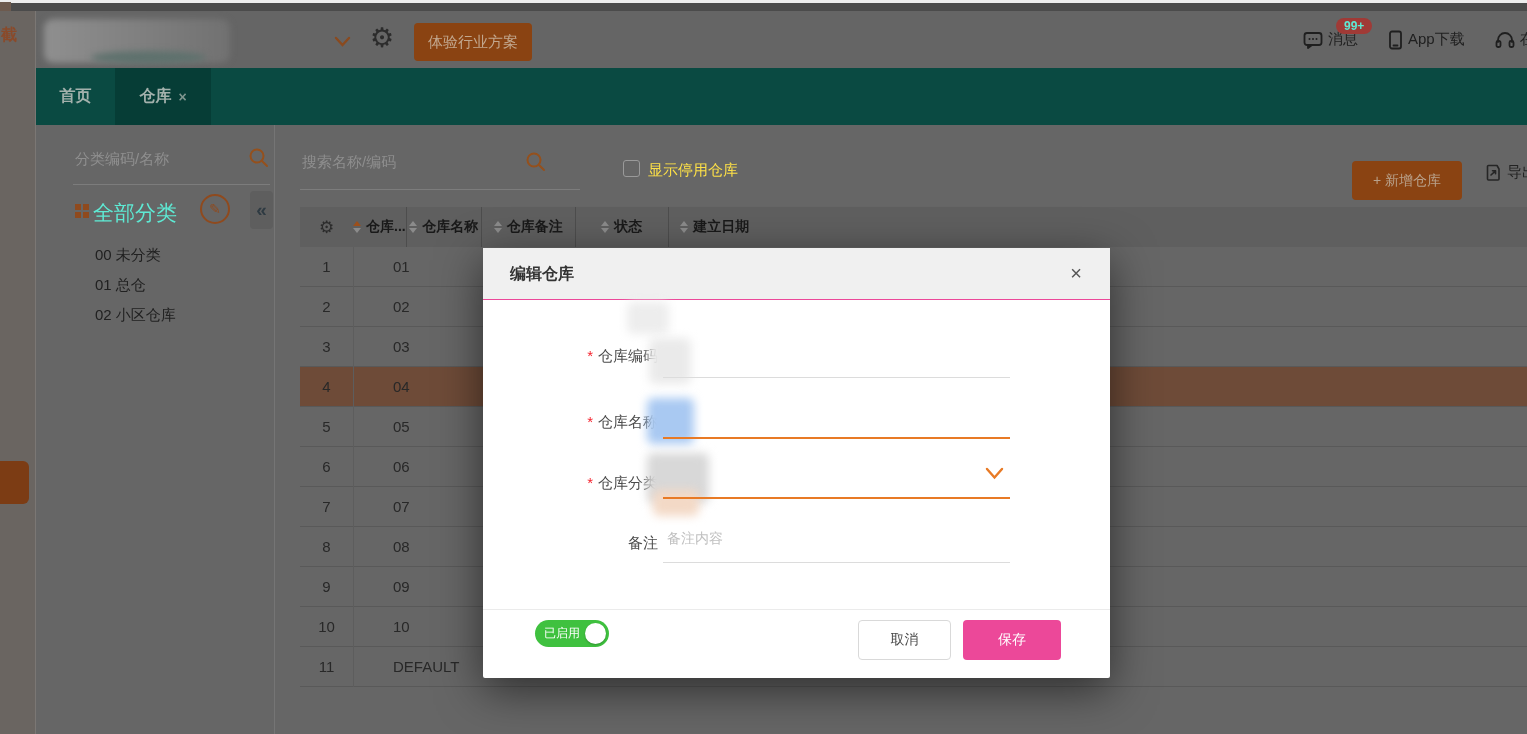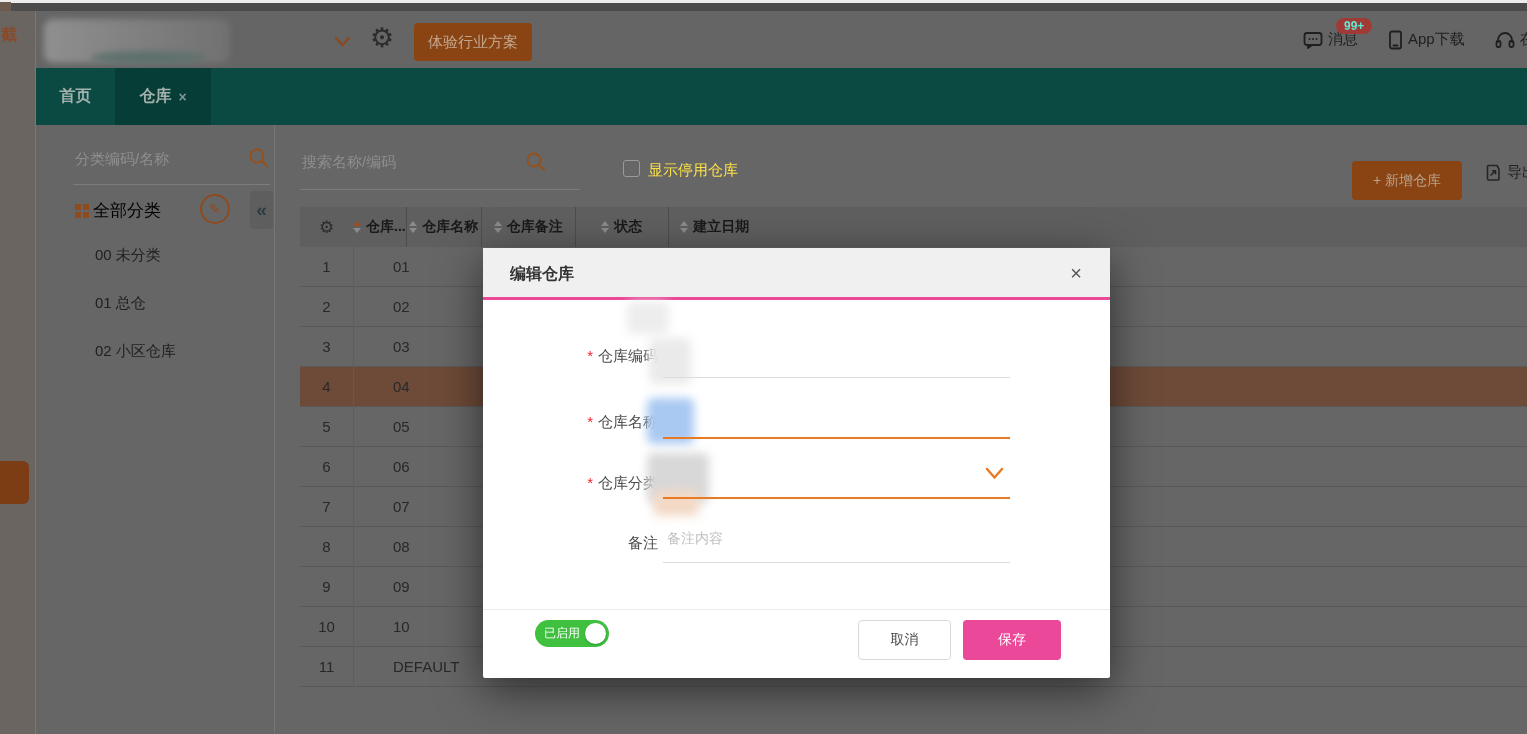--- a/index.html
+++ b/index.html
@@ -43,26 +43,26 @@
   .content{position:absolute;left:36px;top:125px;width:1491px;height:609px;background:#666666;}
   .v-divider{position:absolute;left:238px;top:0;width:1px;height:609px;background:#757575;}
 
   
   .sb-search{position:absolute;left:37px;top:18px;width:172px;height:30px;border:none;outline:none;background:transparent;
     font-size:15px;color:#cfcfcf;}
   .sb-search::placeholder{color:#8f8f8f;opacity:1;}
   .sb-search-icon{position:absolute;left:212px;top:22px;color:#95501c;}
   .sb-underline{position:absolute;left:37px;top:59px;width:197px;height:1px;background:#7c7c7c;}
   .cat-grid{position:absolute;left:39px;top:79px;}
-  .cat-title{position:absolute;left:57px;top:74px;font-size:17px;color:#000000;}
+  .cat-title{position:absolute;left:57px;top:74px;font-size:21px;color:#5eead4;}
   .cat-edit{position:absolute;left:164px;top:69px;width:30px;height:30px;border:2px solid #8f4a1e;border-radius:50%;
     color:#8f4a1e;font-size:14px;display:flex;align-items:center;justify-content:center;}
   .collapse-btn{position:absolute;left:214px;top:66px;width:23px;height:38px;background:#5e5e5e;border-radius:4px;
     color:#2e3a42;font-size:19px;font-weight:bold;display:flex;align-items:center;justify-content:center;}
-  .sb-list{position:absolute;left:59px;top:118px;display:flex;flex-direction:column;gap:24px;}
+  .sb-list{position:absolute;left:59px;top:118px;display:flex;flex-direction:column;gap:6px;}
   .sb-item{font-size:15px;color:#212121;height:24px;line-height:24px;}
 
   
   .tl-search{position:absolute;left:264px;top:22px;width:240px;height:28px;border:none;outline:none;background:transparent;
     font-size:15px;color:#cfcfcf;}
   .tl-search::placeholder{color:#8e8e8e;opacity:1;}
   .tl-search-icon{position:absolute;left:489px;top:26px;color:#95501c;}
   .tl-underline{position:absolute;left:264px;top:64px;width:280px;height:1px;background:#7c7c7c;}
   .tl-checkbox{position:absolute;left:587px;top:35px;width:17px;height:17px;border:1px solid #9a9a9a;border-radius:3px;background:transparent;}
   .tl-checkbox-label{position:absolute;left:612px;top:36px;font-size:15px;color:#fde047;}
@@ -89,21 +89,21 @@
   .arr-down{border-top:5px solid #8b8b8b;}
   .hcol.sort-asc .arr-up{border-bottom-color:#9c4f1b;}
   .tbody .trow{display:flex;height:40px;align-items:center;border-bottom:1px solid #595959;font-size:15px;color:#282828;}
   .trow.selected{background:#6e4b38;}
   .cell-idx{width:53px;flex:none;text-align:center;}
   .cell-code{width:75px;flex:none;padding-left:39px;border-left:1px solid #5d5d5d;height:40px;line-height:40px;white-space:nowrap;}
 
   
   .modal{position:absolute;left:483px;top:248px;width:627px;height:430px;background:#ffffff;border-radius:2px;
     box-shadow:0 12px 45px rgba(0,0,0,0.55);z-index:10;}
-  .modal-header{position:absolute;left:0;top:0;width:627px;height:52px;background:#f0f0f0;border-bottom:3px solid #ec4899;}
+  .modal-header{position:absolute;left:0;top:0;width:627px;height:52px;background:#f0f0f0;border-bottom:1px solid #ec4899;}
   .modal-title{position:absolute;left:27px;top:0;line-height:52px;font-size:16px;font-weight:bold;color:#333;}
   .modal-close{position:absolute;right:28px;top:15px;font-size:20px;color:#555;line-height:20px;}
   .fld-label{position:absolute;left:40px;width:135px;text-align:right;font-size:15px;color:#4a4a4a;line-height:20px;white-space:nowrap;}
   .req{color:#f5222d;margin-right:5px;}
   .u-line{position:absolute;left:180px;width:347px;background:#dcdcdc;height:1px;}
   .u-line.orange{height:2px;background:#e87a25;}
   .blur-blob{position:absolute;filter:blur(5px);border-radius:6px;}
   .fld-chevron{position:absolute;left:502px;top:218px;color:#e87a25;}
   .remark-input{position:absolute;left:182px;top:276px;width:300px;height:28px;border:none;outline:none;background:transparent;font-size:14px;color:#333;}
   .remark-input::placeholder{color:#c0c0c0;opacity:1;}

